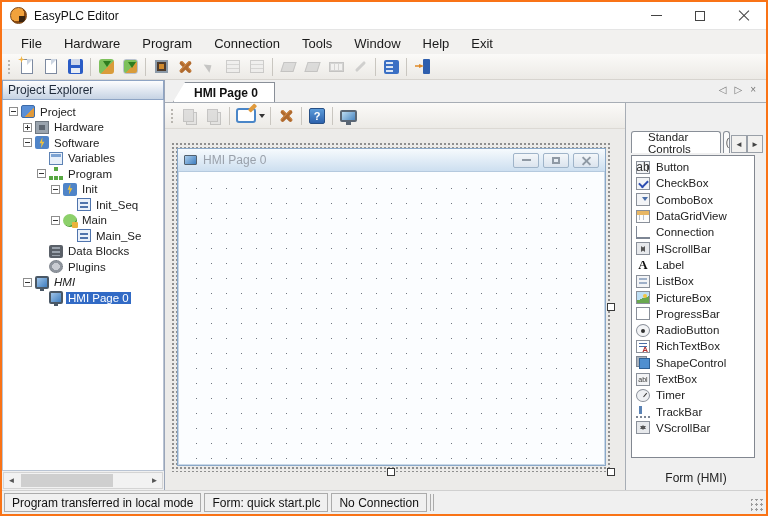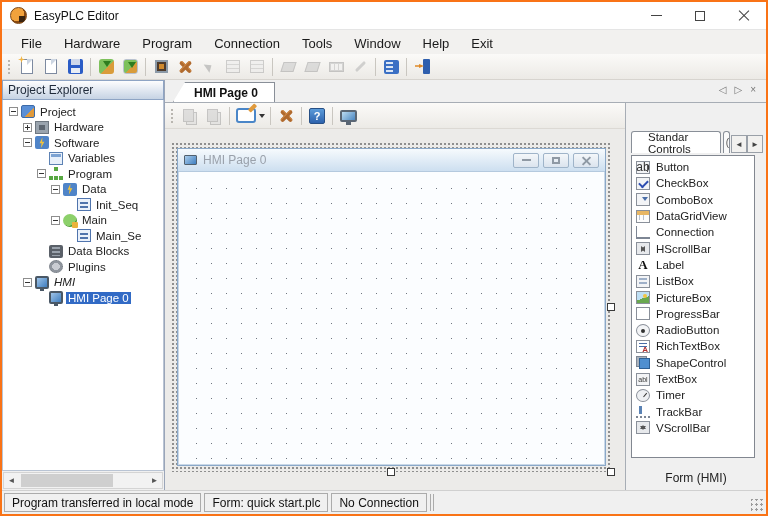--- a/index.html
+++ b/index.html
@@ -274,21 +274,21 @@
             <span class="t-label">Variables</span>
           </div>
           <div class="tree-row" style="padding-left: 34px;">
             <span class="expander minus"></span>
             <span class="t-icon ti-program"></span>
             <span class="t-label">Program</span>
           </div>
           <div class="tree-row" style="padding-left: 48px;">
             <span class="expander minus"></span>
             <span class="t-icon ti-bolt"></span>
-            <span class="t-label">Data</span>
+            <span class="t-label">Init</span>
           </div>
           <div class="tree-row" style="padding-left: 62px;">
             <span class="expander none"></span>
             <span class="t-icon ti-seq"></span>
             <span class="t-label">Init_Seq</span>
           </div>
           <div class="tree-row" style="padding-left: 48px;">
             <span class="expander minus"></span>
             <span class="t-icon ti-main"></span>
             <span class="t-label">Main</span>

